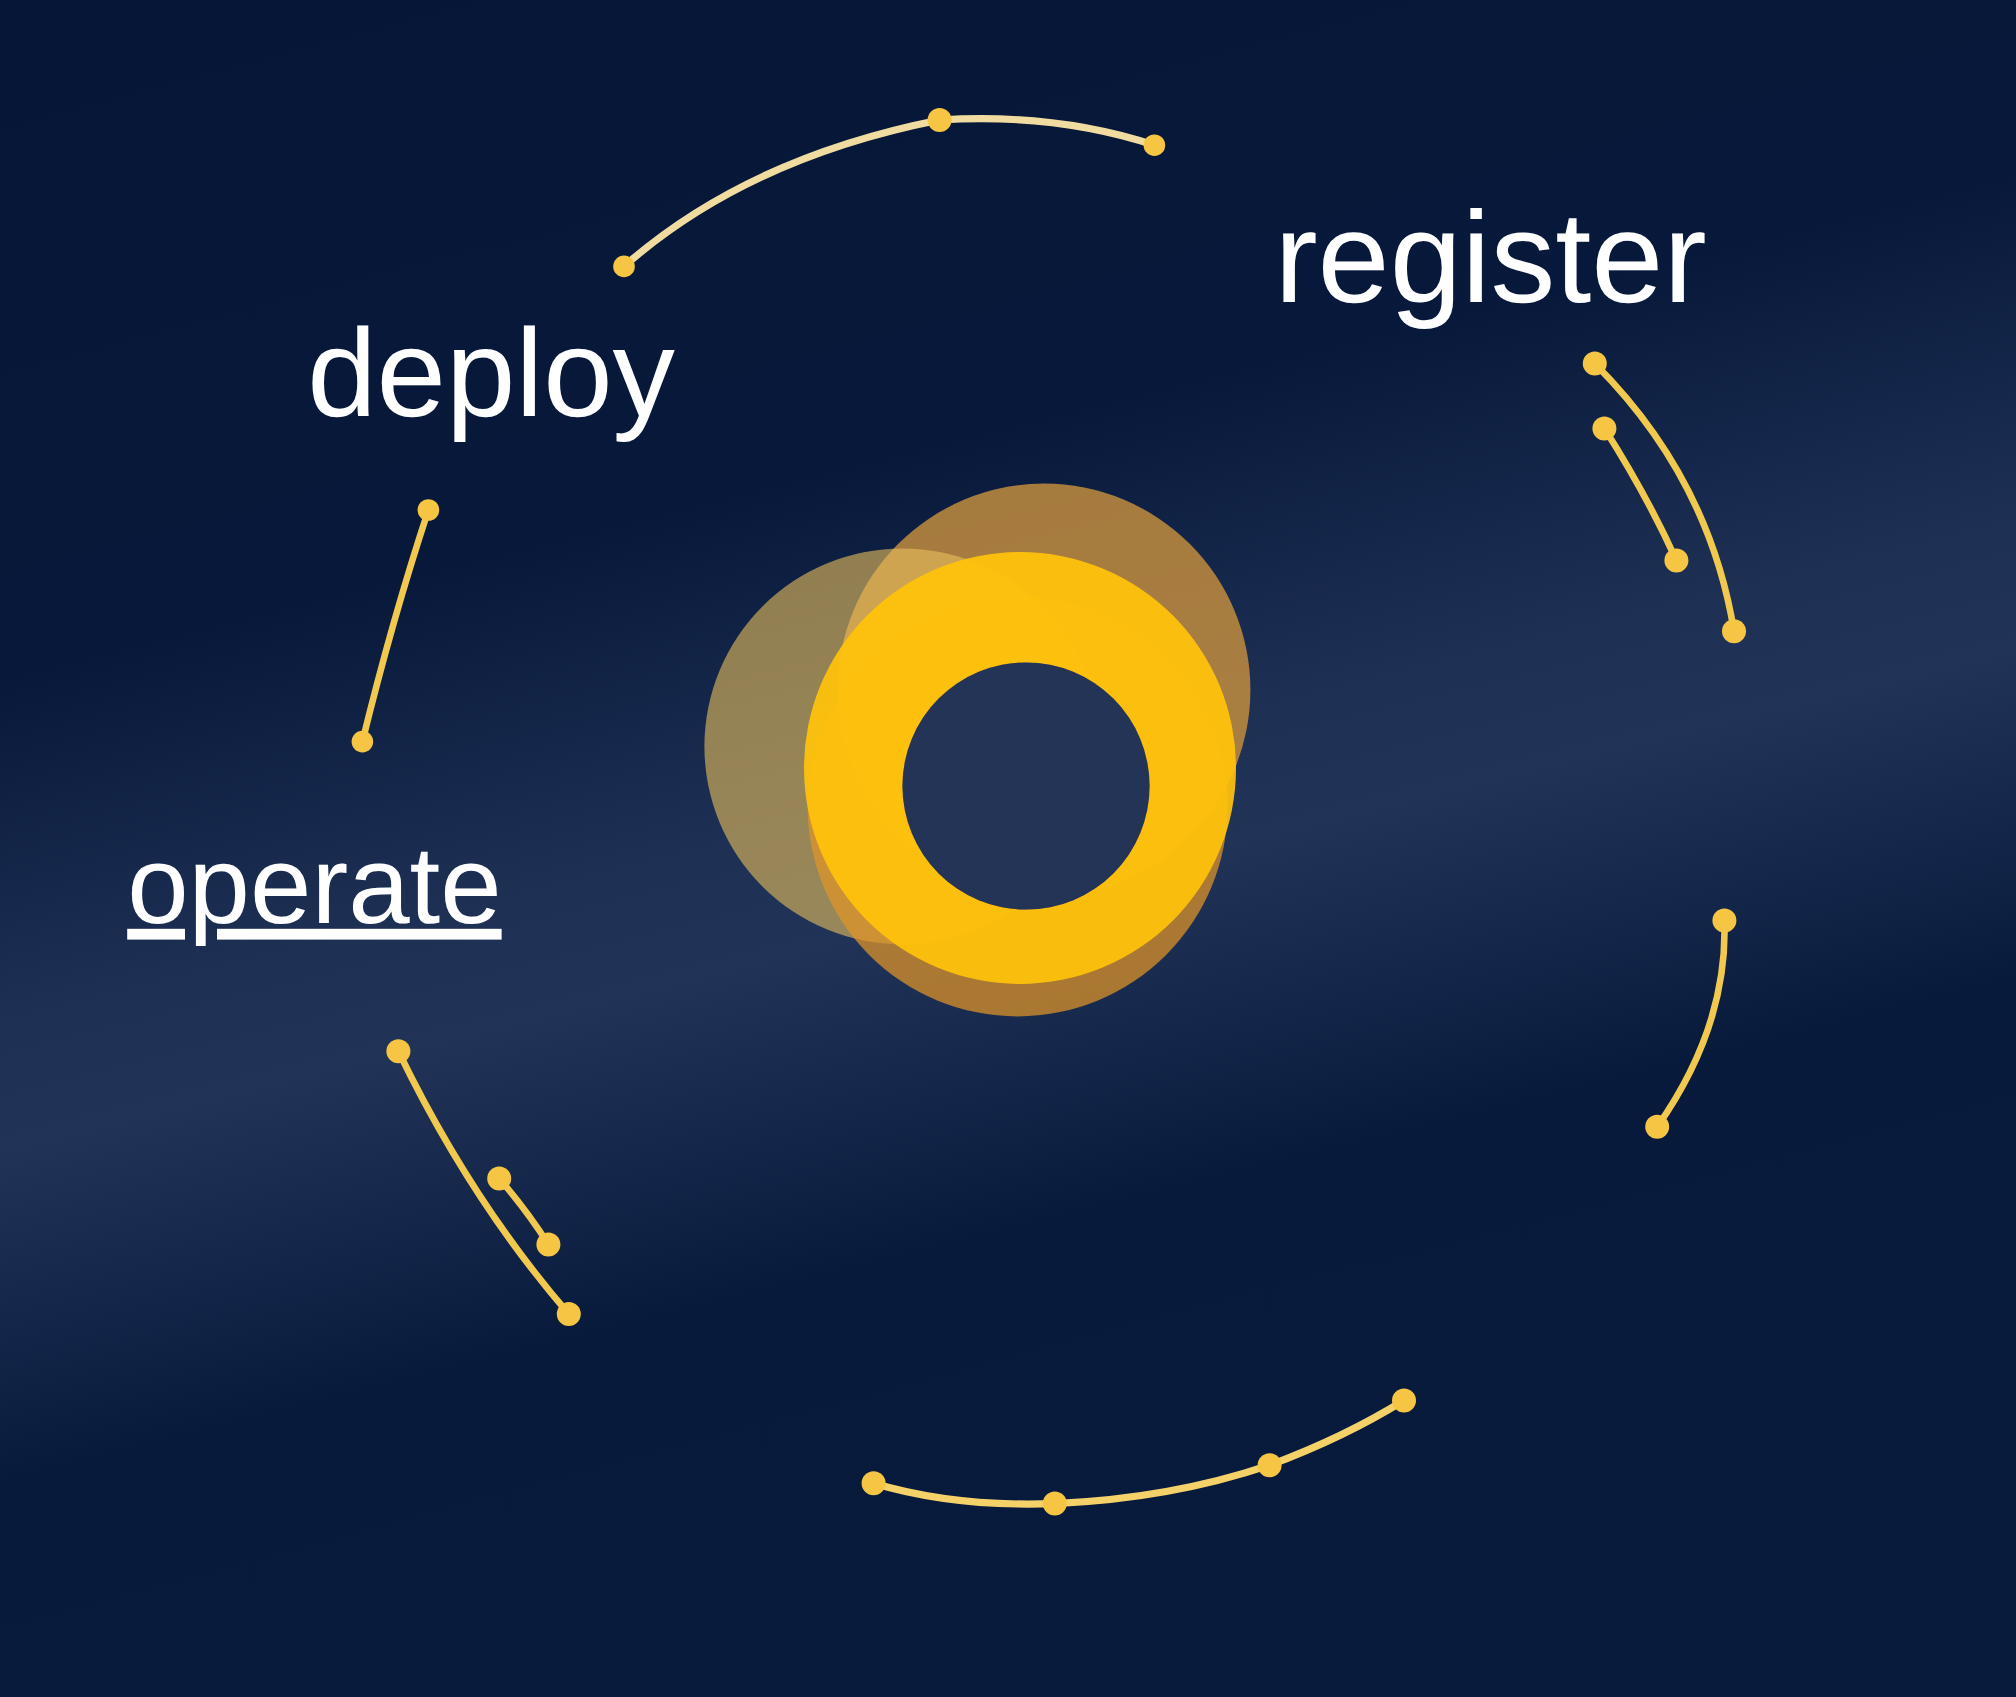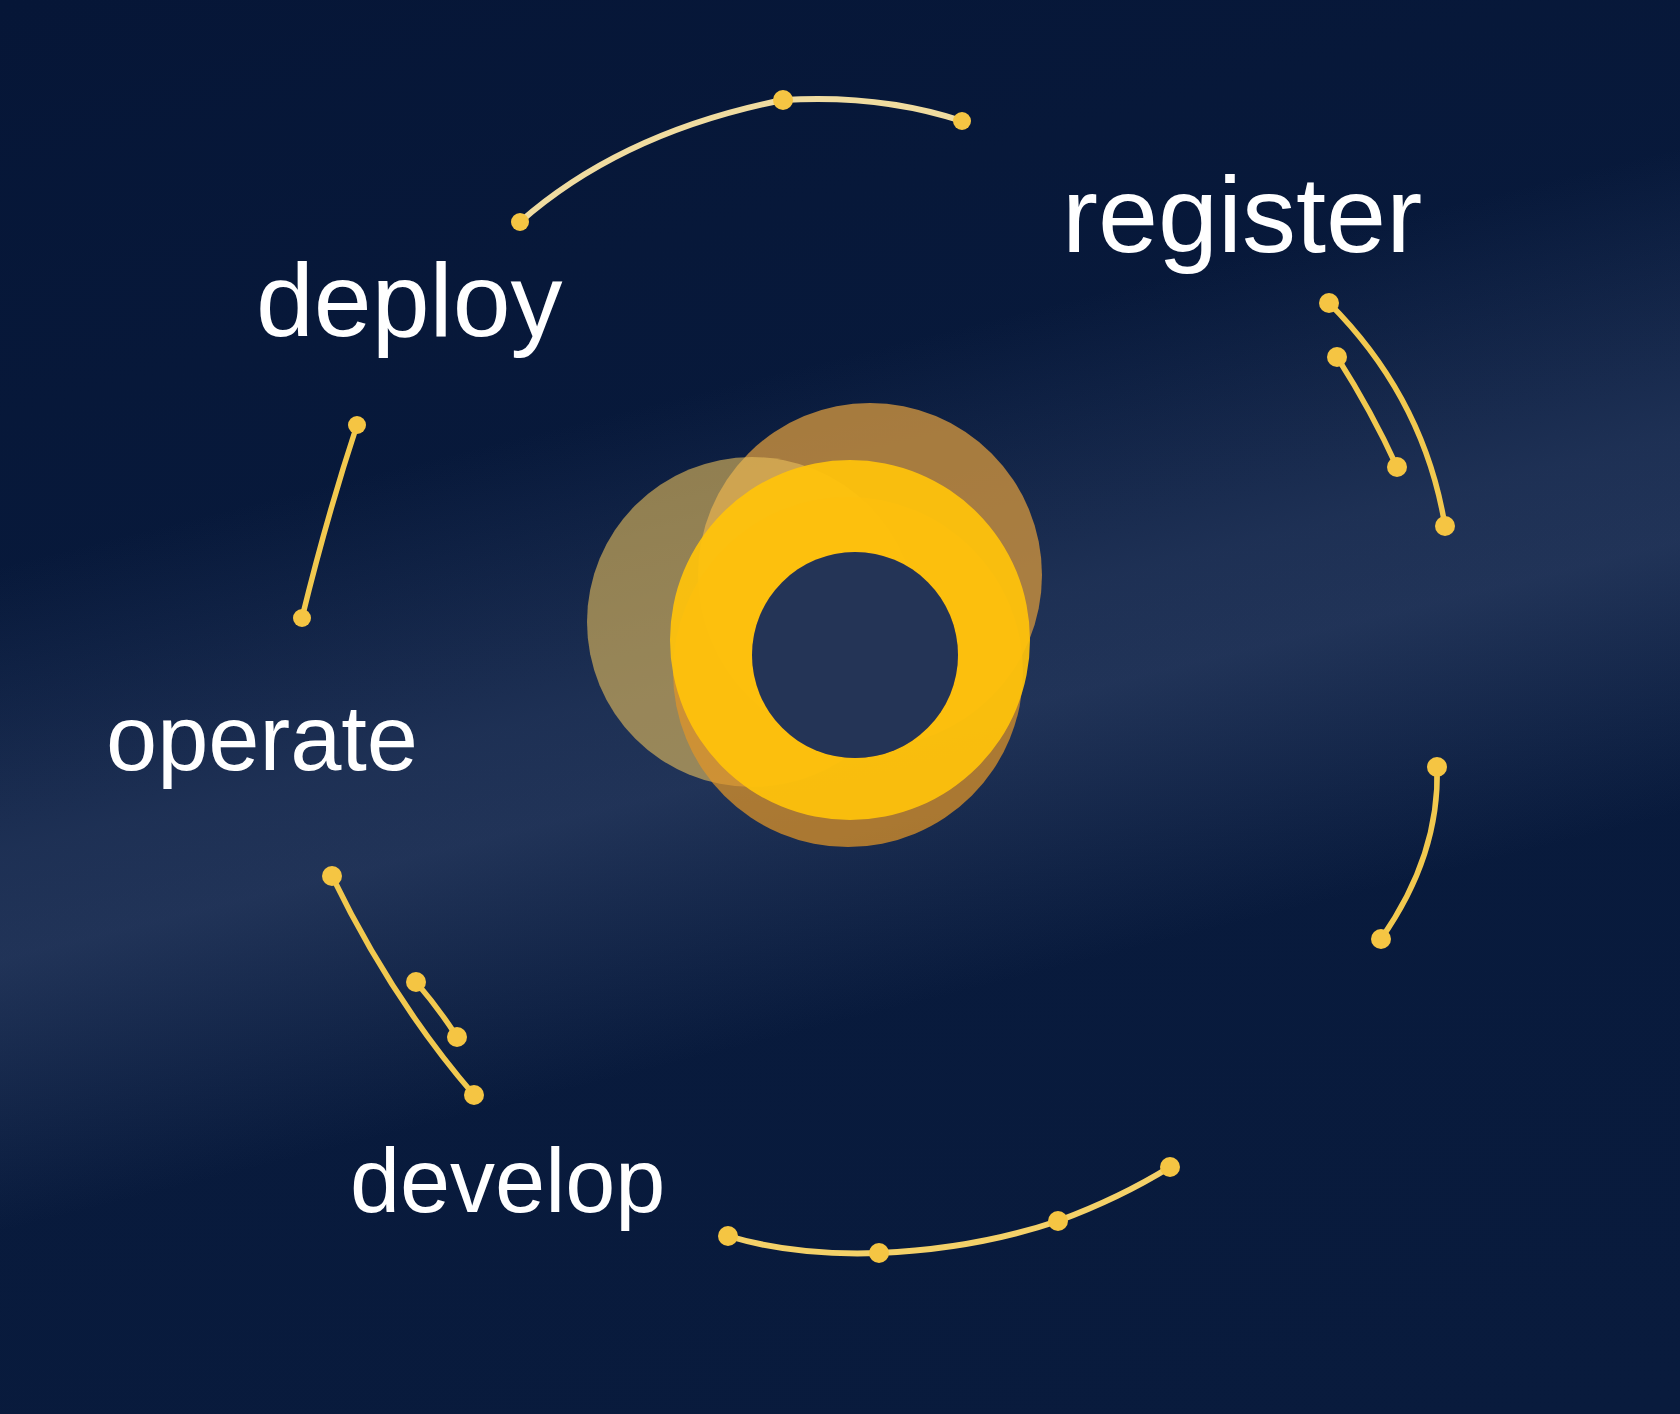--- a/index.html
+++ b/index.html
@@ -38,25 +38,25 @@
   .arc-pale {stroke:var(--line-pale,#f0dca0); stroke-width:6;}
   .arc-soft {stroke:var(--line-soft,#f4d169); stroke-width:6;}
   .dot{fill:var(--dot,#f5c543);}
 
   
   .label{
     position:absolute;line-height:1;font-weight:500;
     color:var(--text,#ffffff);white-space:nowrap;
     font-family:"Liberation Sans","DejaVu Sans",sans-serif;
   }
-  .l-deploy  {left:256px; top:248px; font-size:104px;}
+  .l-deploy  {left:256px; top:260px; font-size:104px;}
   .l-register{left:1014px;top:161px; font-size:108px;margin-left:48px;}
   .l-train   {left:1382px;top:600px; font-size:94px;}
   .l-monitor {left:1086px;top:1020px;font-size:110px;}
-  .l-operate {left:106px; top:692px; font-size:92px;}
+  .l-operate {left:106px; top:692px; font-size:92px;text-decoration:underline;}
   .l-develop {left:350px; top:1136px;font-size:90px;}
 </style>
 </head>
 <body>
 
 <div class="canvas">
 
   <div class="band"></div>
 
   <svg class="scene" viewBox="0 0 1680 1414">
@@ -97,17 +97,16 @@
       <circle class="dot" cx="332" cy="876" r="10"></circle>
       <circle class="dot" cx="474" cy="1095" r="10"></circle>
       <circle class="dot" cx="416" cy="982" r="10"></circle>
       <circle class="dot" cx="457" cy="1037" r="10"></circle>
       <circle class="dot" cx="357" cy="425" r="9"></circle>
       <circle class="dot" cx="302" cy="618" r="9"></circle>
     </g>
   </svg>
 
   <div class="label l-register">register</div>
-  <div class="label l-develop">develop</div>
   <div class="label l-operate">operate</div>
   <div class="label l-deploy">deploy</div>
 
 </div>
 
 </body></html>

